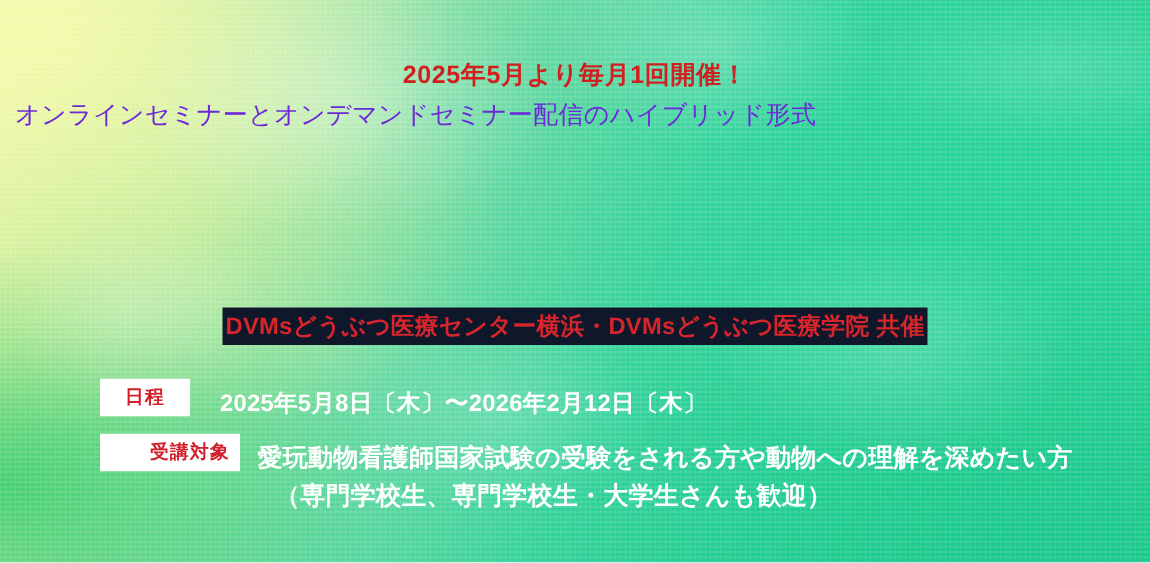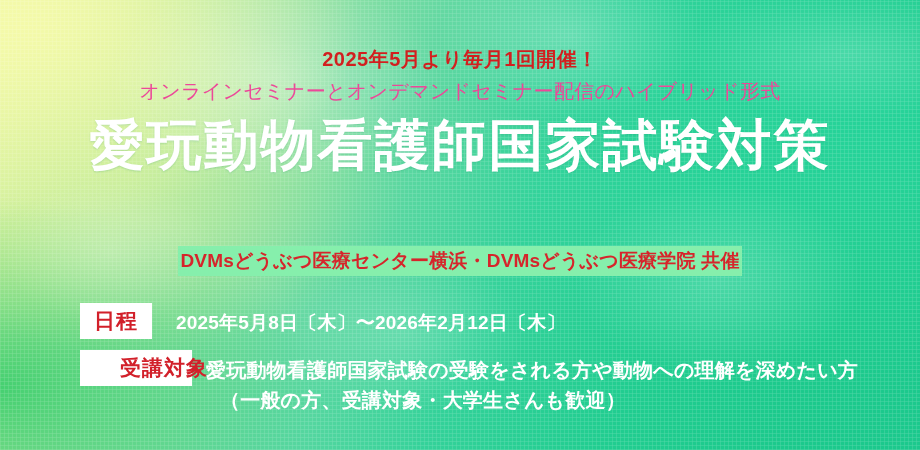--- a/index.html
+++ b/index.html
@@ -80,27 +80,26 @@
     font-size: 20px;
     font-weight: 700;
     letter-spacing: 0.5px;
     color: #d21f1f;
     white-space: nowrap;
   }
 
   .lede {
     position: absolute;
     top: 78px;
-    left: 0;
+    left: 12px;
     right: 0;
-    text-align: center;
     font-size: 20px;
     font-weight: 500;
     letter-spacing: 0.3px;
-    color: #ec4899;
+    color: #6d28d9;
     white-space: nowrap;
   }
 
   .title-block {
     position: absolute;
     top: 112px;
     left: 0;
     right: 0;
     text-align: center;
   }
@@ -116,21 +115,21 @@
   .title-line.line2 {
     letter-spacing: 4px;
   }
 
   .cohost-band {
     position: absolute;
     top: 246px;
     left: 178px;
     width: 564px;
     height: 30px;
-    background: #86efac;
+    background: #0f172a;
     display: flex;
     align-items: center;
     justify-content: center;
   }
   .cohost-band span {
     color: #d6252b;
     font-size: 19px;
     font-weight: 700;
     letter-spacing: 0.2px;
     white-space: nowrap;
@@ -148,21 +147,21 @@
   }
   .info-row + .info-row {
     margin-top: 11px;
   }
 
   .badge {
     flex: 0 0 auto;
     background: #ffffff;
     color: #d2202a;
     font-weight: 700;
-    font-size: 21px;
+    font-size: 15px;
     line-height: 1;
     letter-spacing: 1px;
     padding: 7px 9px 8px 9px;
     white-space: nowrap;
     box-sizing: border-box;
   }
   .badge.date-badge  { width: 72px;  text-align: center; }
   .badge.audience-badge { width: 112px; text-align: center; padding-left: 40px; }
 
   .info-text {
@@ -198,38 +197,37 @@
   <div class="bg-wash-b"></div>
   <div class="bg-texture"></div>
 
   <div class="content">
 
     <div class="kicker">2025年5月より毎月1回開催！</div>
 
     <div class="lede">オンラインセミナーとオンデマンドセミナー配信のハイブリッド形式</div>
 
     <div class="title-block">
-      <div class="title-line line1">愛玩動物看護師国家試験対策</div>
     </div>
 
     <div class="cohost-band">
       <span>DVMsどうぶつ医療センター横浜・DVMsどうぶつ医療学院 共催</span>
     </div>
 
     <div class="info-rows">
 
       <div class="info-row row-date">
         <div class="badge date-badge">日程</div>
         <div class="info-text">2025年5月8日〔木〕〜2026年2月12日〔木〕</div>
       </div>
 
       <div class="info-row row-audience">
         <div class="badge audience-badge">受講対象</div>
         <div class="info-text">
           <span>愛玩動物看護師国家試験の受験をされる方や動物への理解を深めたい方</span>
-          <span class="sub-line">（一般の方、受講対象・大学生さんも歓迎）</span>
+          <span class="sub-line">（専門学校生、専門学校生・大学生さんも歓迎）</span>
         </div>
       </div>
 
     </div>
 
   </div>
 </div>
 
 </body></html>

